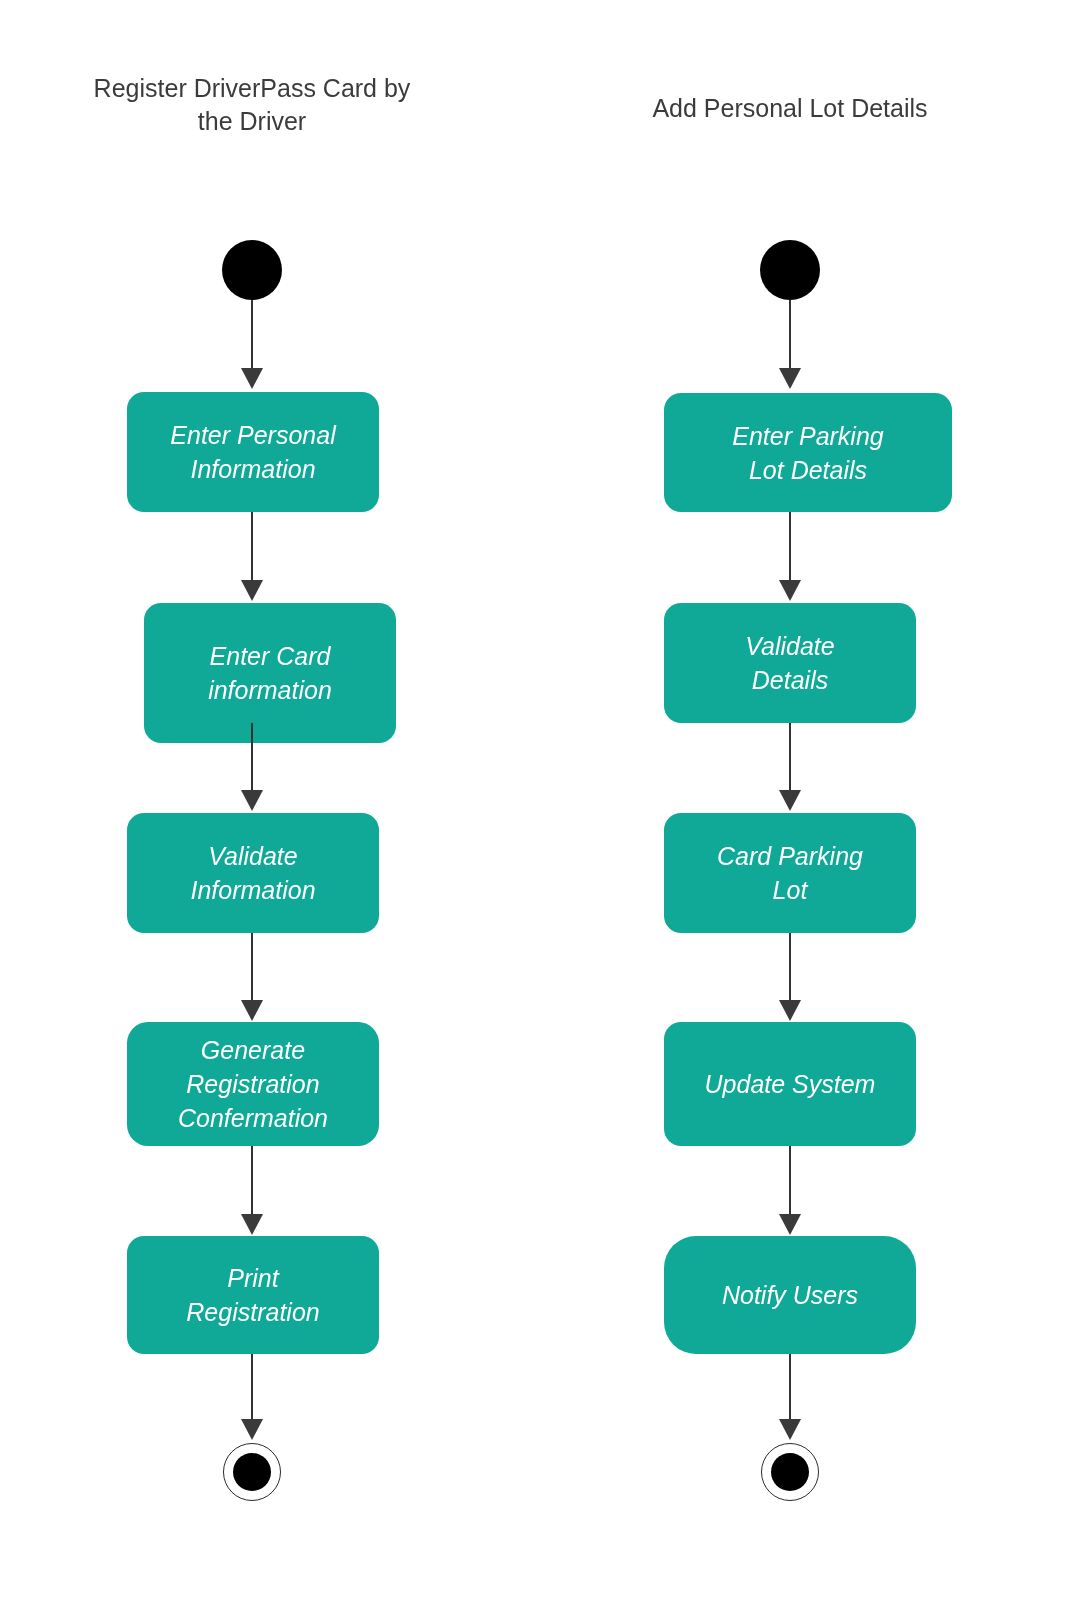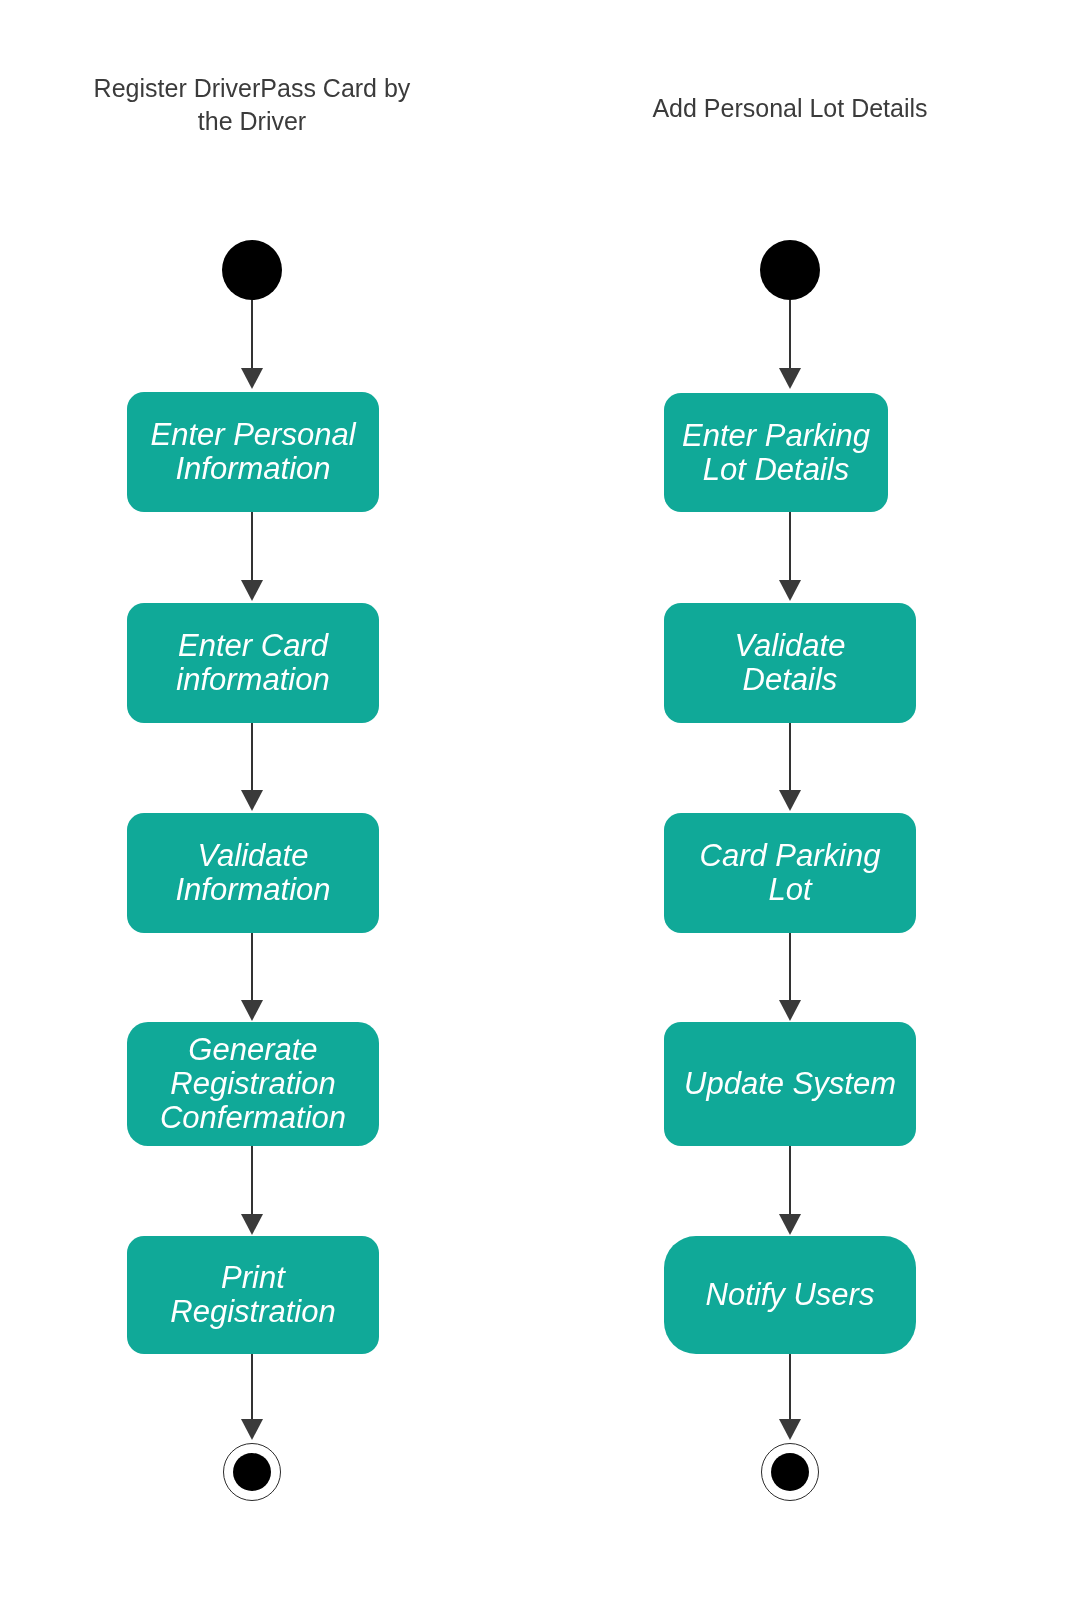--- a/index.html
+++ b/index.html
@@ -42,21 +42,21 @@
   .activity-node {
     position: absolute;
     background: #10a998;
     border-radius: 17px;
     display: flex;
     align-items: center;
     justify-content: center;
     text-align: center;
     color: #ffffff;
     font-style: italic;
-    font-size: 31px;
+    font-size: 25px;
     line-height: 34px;
     font-family: "Liberation Sans", sans-serif;
     white-space: pre-line;
     box-sizing: border-box;
     padding: 0 10px;
   }
 
   .start-node {
     position: absolute;
     width: 60px;
@@ -113,21 +113,21 @@
 
   <div class="edge-line" style="left:251px; top:300px; height:72px;"></div>
   <div class="edge-arrow" style="left:241px; top:368px;"></div>
 
   <div class="activity-node" style="left:127px; top:392px; width:252px; height:120px;">Enter Personal
 Information</div>
 
   <div class="edge-line" style="left:251px; top:512px; height:74px;"></div>
   <div class="edge-arrow" style="left:241px; top:580px;"></div>
 
-  <div class="activity-node" style="left:127px; top:603px; width:252px; height:120px;">Enter Card
+  <div class="activity-node" style="left:144px; top:603px; width:252px; height:140px;">Enter Card
 information</div>
 
   <div class="edge-line" style="left:251px; top:723px; height:74px;"></div>
   <div class="edge-arrow" style="left:241px; top:790px;"></div>
 
   <div class="activity-node" style="left:127px; top:813px; width:252px; height:120px;">Validate
 Information</div>
 
   <div class="edge-line" style="left:251px; top:933px; height:76px;"></div>
   <div class="edge-arrow" style="left:241px; top:1000px;"></div>
@@ -147,21 +147,21 @@
 
   <div class="end-node" style="left:223px; top:1443px;"></div>
 
   <div class="lane-title" id="lane-title-right">Add Personal Lot Details</div>
 
   <div class="start-node" style="left:760px; top:240px;"></div>
 
   <div class="edge-line" style="left:789px; top:300px; height:72px;"></div>
   <div class="edge-arrow" style="left:779px; top:368px;"></div>
 
-  <div class="activity-node" style="left:664px; top:393px; width:224px; height:119px;">Enter Parking
+  <div class="activity-node" style="left:664px; top:393px; width:288px; height:119px;">Enter Parking
 Lot Details</div>
 
   <div class="edge-line" style="left:789px; top:512px; height:74px;"></div>
   <div class="edge-arrow" style="left:779px; top:580px;"></div>
 
   <div class="activity-node" style="left:664px; top:603px; width:252px; height:120px;">Validate
 Details</div>
 
   <div class="edge-line" style="left:789px; top:723px; height:74px;"></div>
   <div class="edge-arrow" style="left:779px; top:790px;"></div>

